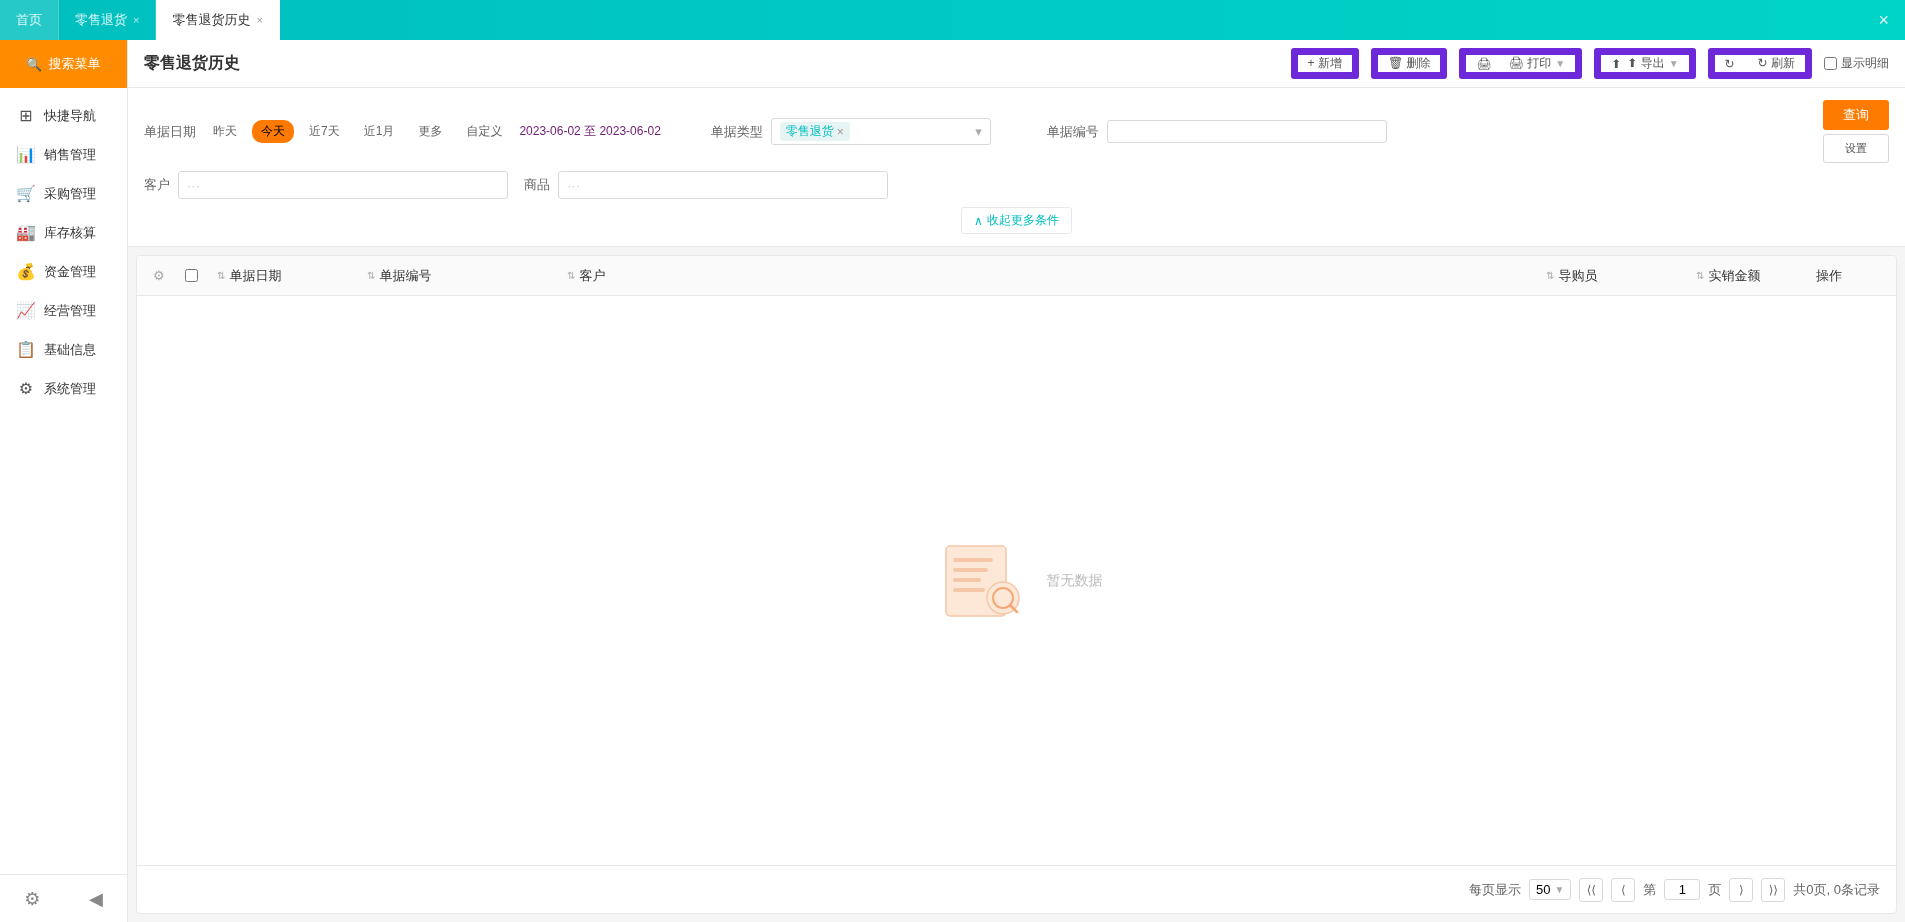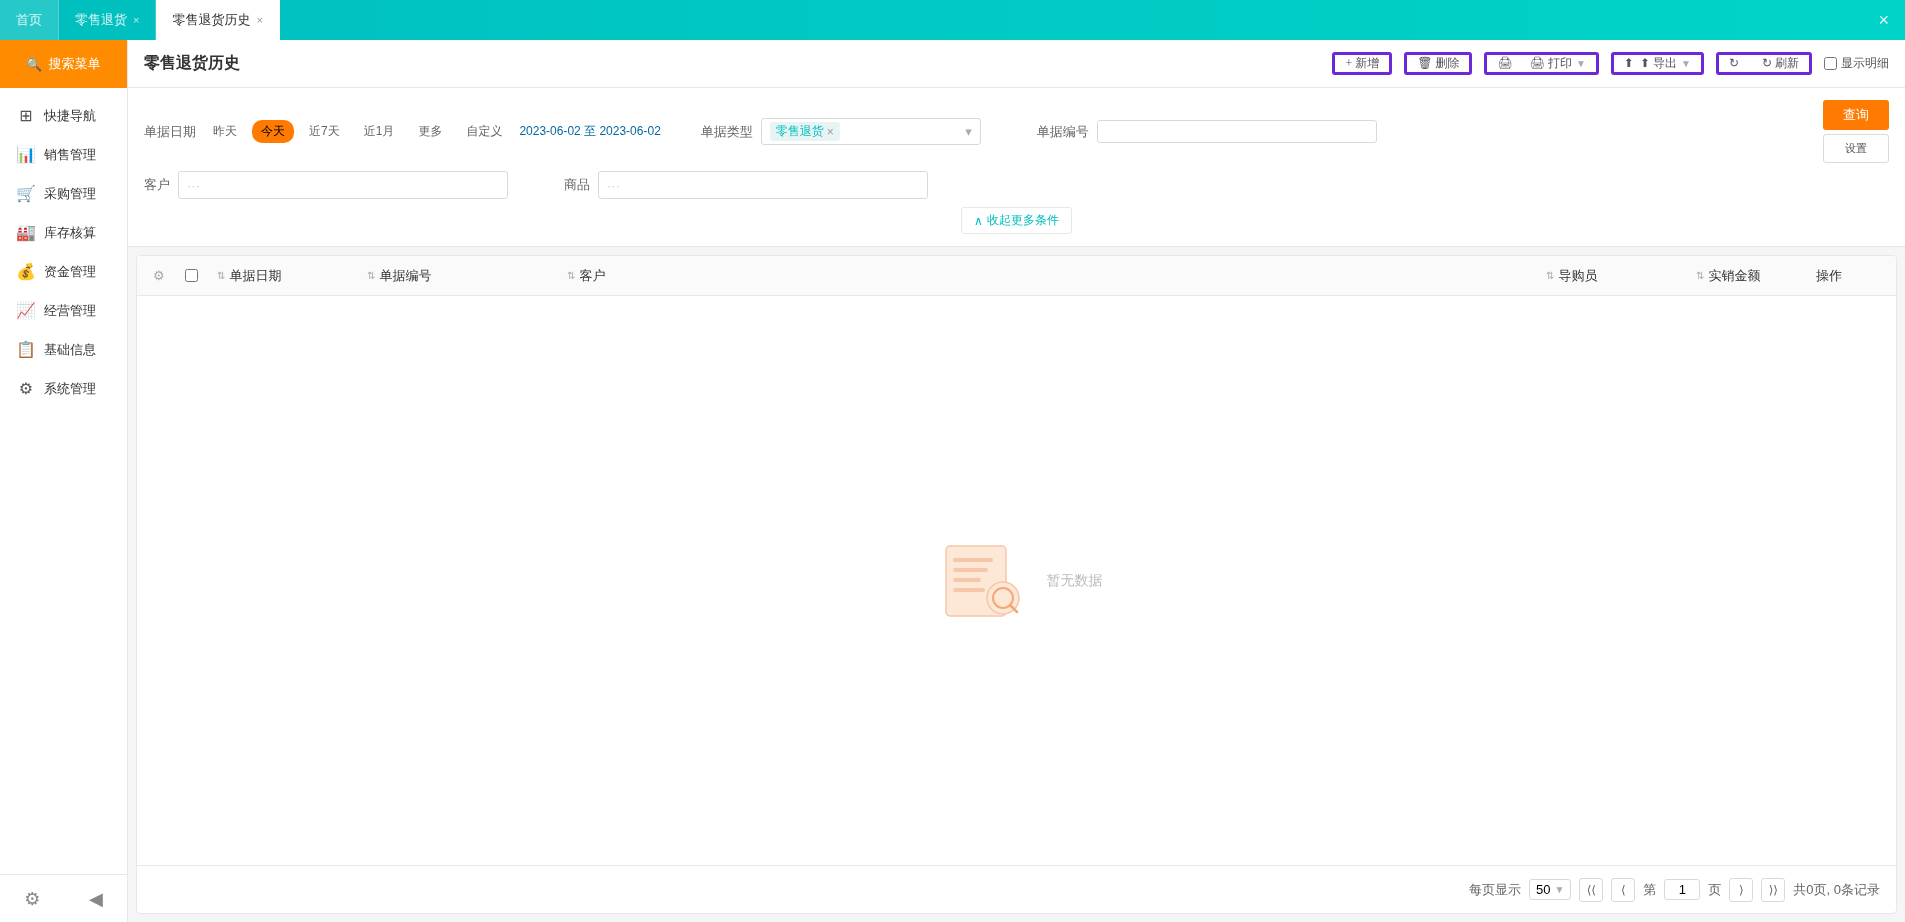--- a/index.html
+++ b/index.html
@@ -113,28 +113,27 @@
       font-size: 16px;
       font-weight: bold;
       color: #333;
       flex: 1;
     }
     .toolbar-btn {
       display: flex;
       align-items: center;
       gap: 4px;
       padding: 0 10px;
-      border: 3px solid #6d28d9;
+      border: 7px solid #6d28d9;
       border-radius: 3px;
       background: #fff;
       cursor: pointer;
       color: #555;
       font-size: 12px;
       white-space: nowrap;
-      font-family: Liberation Serif, serif;
     }
     .checkbox-label {
       display: flex;
       align-items: center;
       gap: 4px;
       font-size: 12px;
       color: #555;
       cursor: pointer;
     }
 
@@ -174,21 +173,21 @@
       color: #666;
       border: 1px solid transparent;
     }
     .date-btn.active {
       background: #ff7a00;
       color: #000000;
       border-radius: 10px;
     }
     .date-range {
       font-size: 12px;
-      color: #0369a1;
+      color: #701a75;
     }
     .filter-select {
       display: flex;
       align-items: center;
       border: 1px solid #d9d9d9;
       border-radius: 3px;
       padding: 3px 8px;
       background: #fff;
       cursor: pointer;
       min-width: 200px;
@@ -466,21 +465,21 @@
             <span class="date-btn">昨天</span>
             <span class="date-btn active">今天</span>
             <span class="date-btn">近7天</span>
             <span class="date-btn">近1月</span>
             <span class="date-btn">更多</span>
             <span class="date-btn">自定义</span>
           </div>
           <span class="date-range">2023-06-02 至 2023-06-02</span>
         </div>
 
-        <div class="filter-item" style="margin-left:24px;">
+        <div class="filter-item" style="margin-left:34px;">
           <span class="filter-label">单据类型</span>
           <div class="filter-select" style="min-width:220px;">
             <span class="tag">
               <span>零售退货</span>
               <span class="x">×</span>
             </span>
             <span class="filter-select-arrow">▾</span>
           </div>
         </div>
 
@@ -497,21 +496,21 @@
 
       <div class="filter-row" style="margin-bottom:0;">
 
         <div class="filter-item">
           <span class="filter-label">客户</span>
           <div class="customer-input" style="width:330px; min-height:28px; color:#ccc;">
             <span>···</span>
           </div>
         </div>
 
-        <div class="filter-item" style="margin-left:40px;">
+        <div class="filter-item" style="">
           <span class="filter-label">商品</span>
           <div class="customer-input" style="width:330px; min-height:28px; color:#ccc;">
             <span>···</span>
           </div>
         </div>
       </div>
 
       <div style="text-align:center; margin-top:8px;">
         <div class="collapse-btn">
           <span>∧</span>

